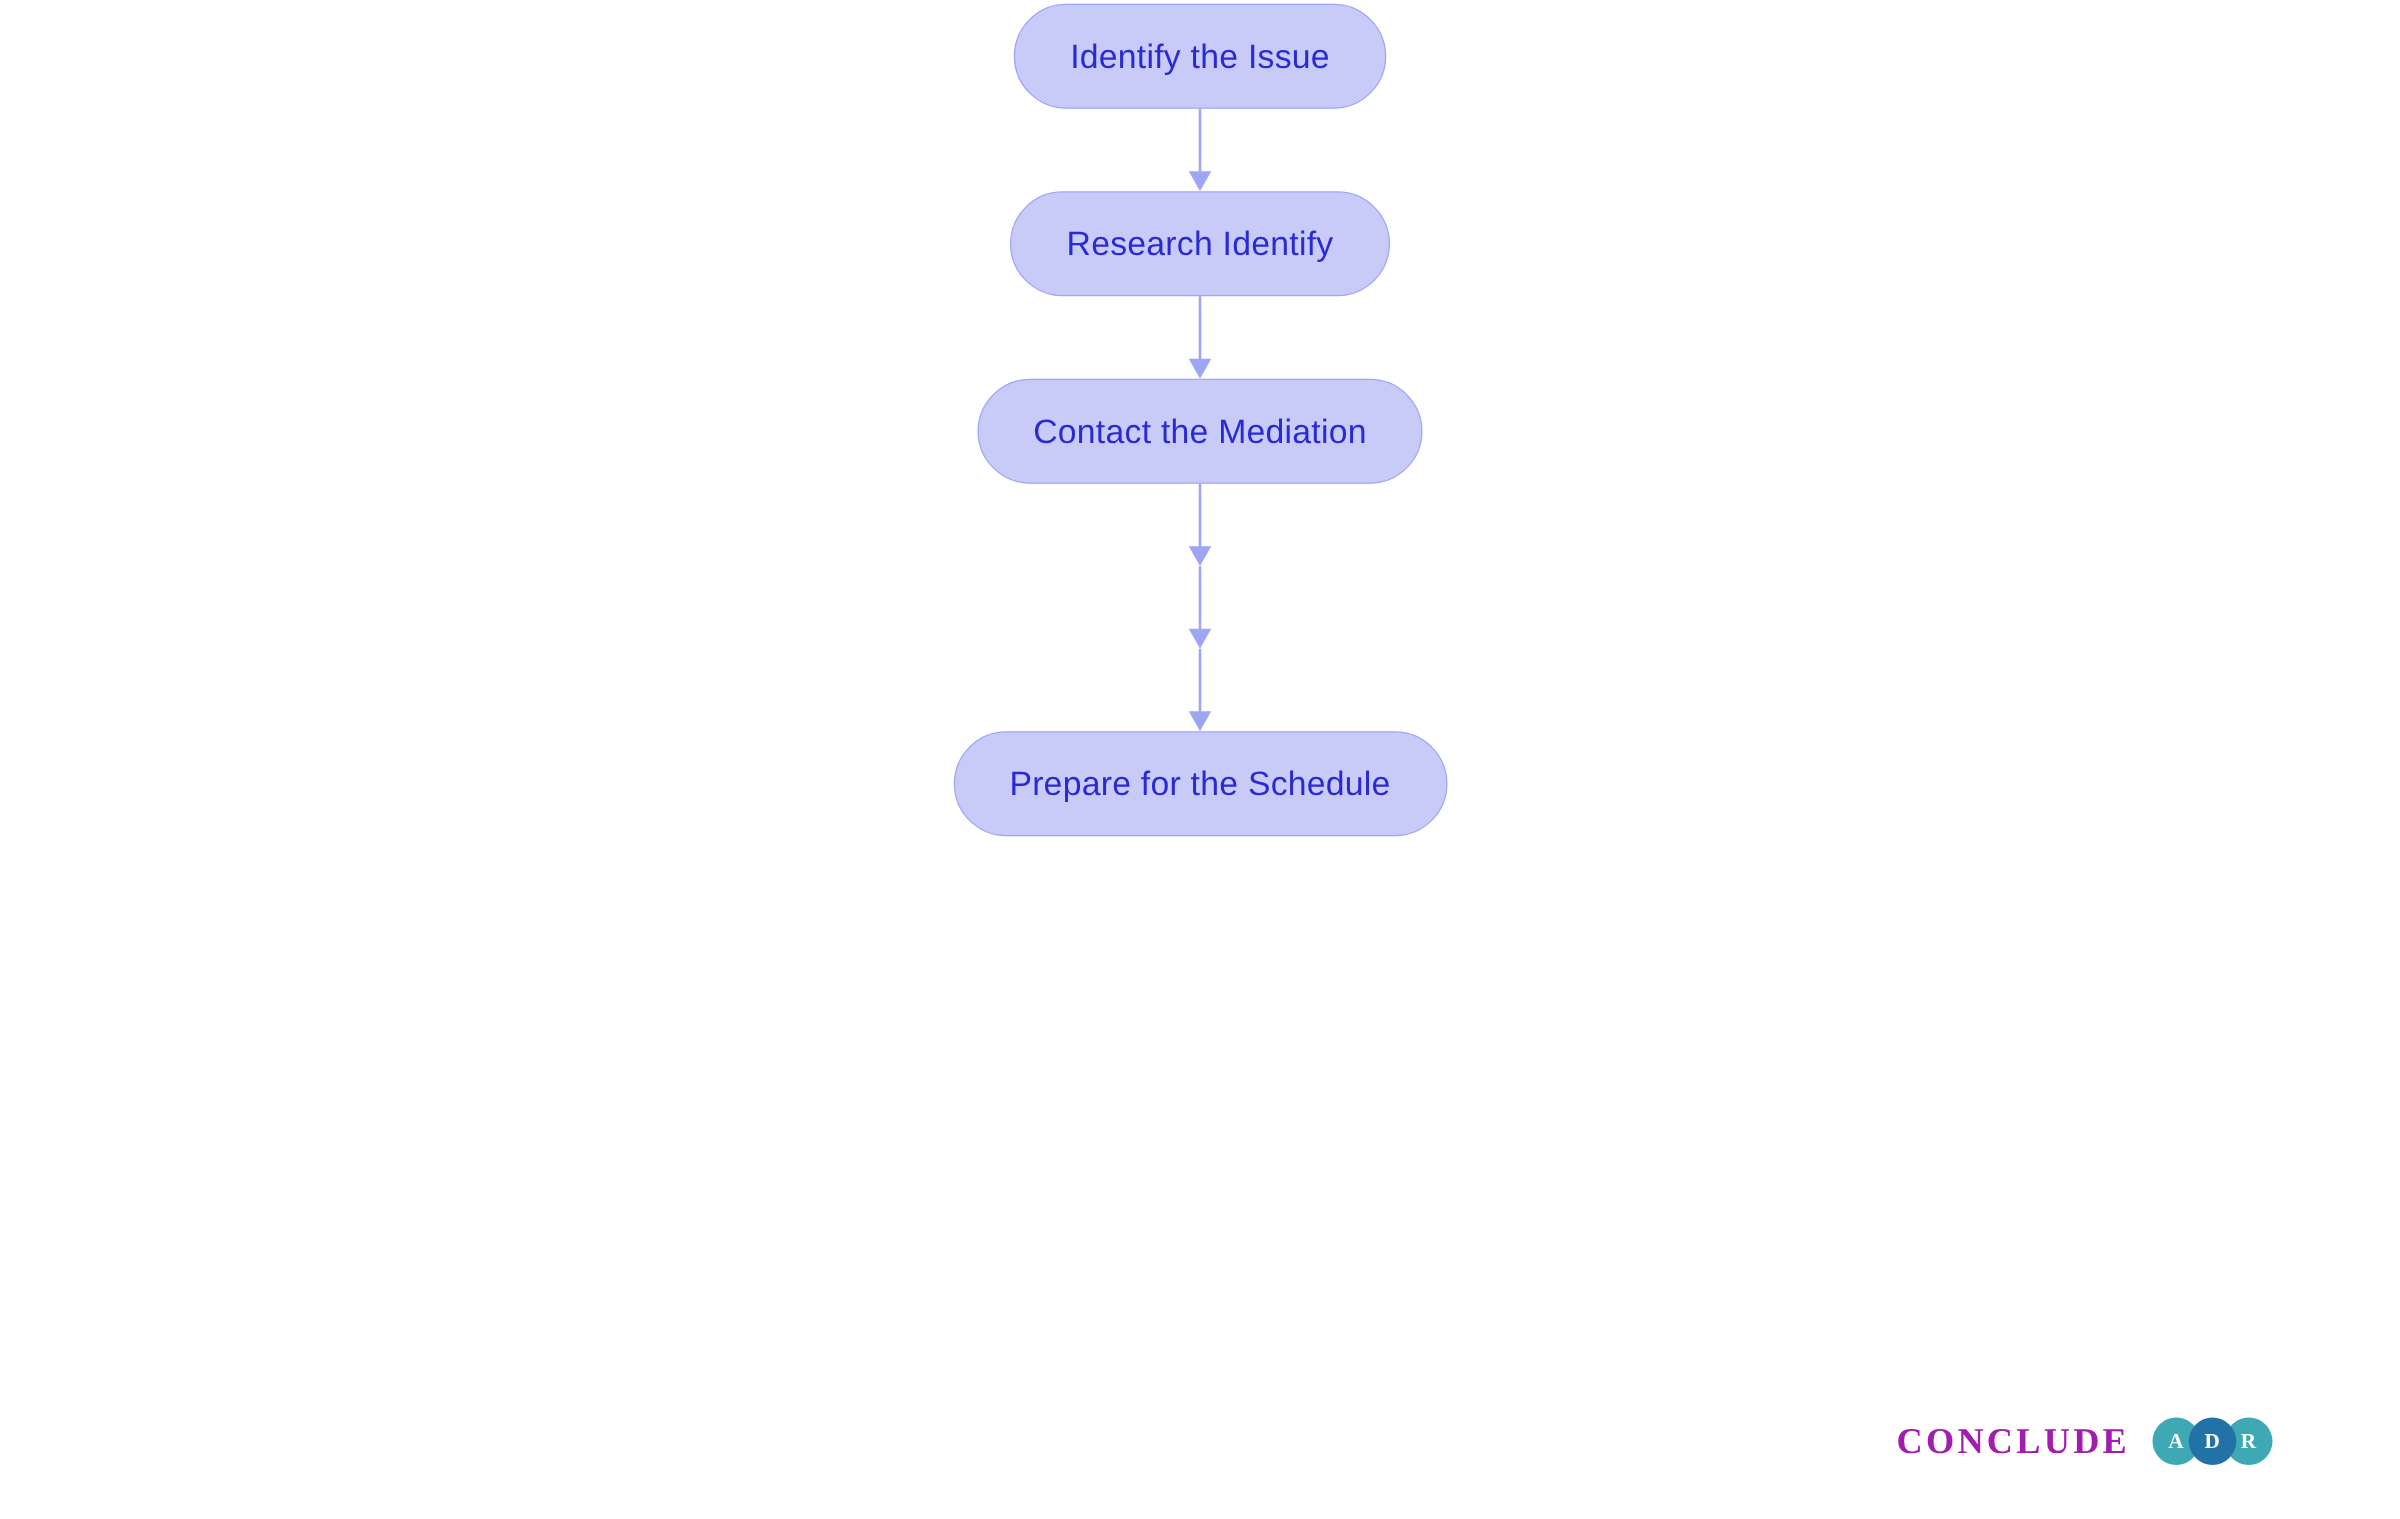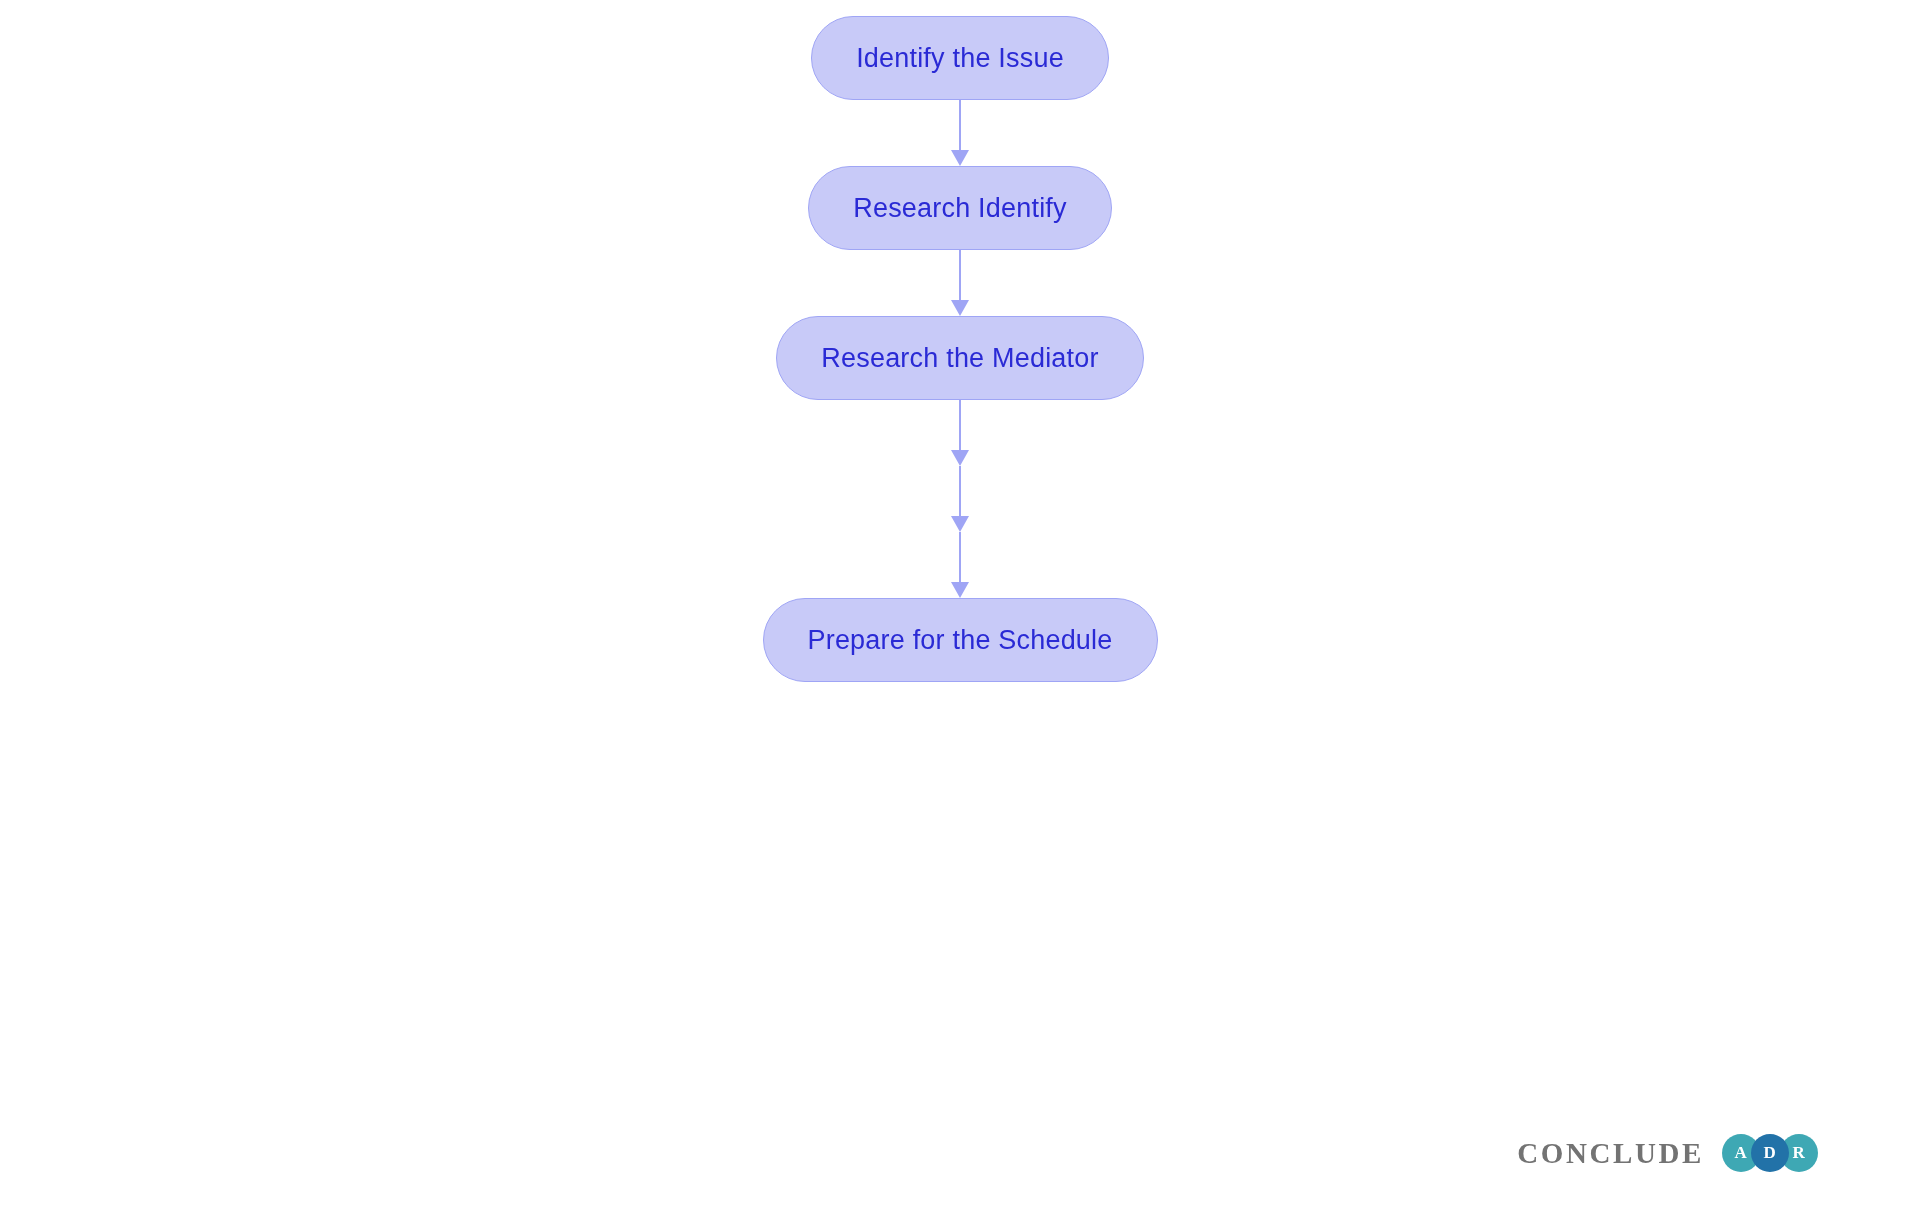--- a/index.html
+++ b/index.html
@@ -17,21 +17,21 @@
 
   #flowchart {
     position: absolute;
     left: 0;
     top: 0;
     width: 1920px;
     height: 1100px;
     display: flex;
     flex-direction: column;
     align-items: center;
-    padding-top: 16px;
+    padding-top: 3px;
     box-sizing: border-box;
   }
 
   .node {
     box-sizing: border-box;
     background: #c8caf8;
     border: 1.6px solid #9fa5f5;
     border-radius: 999px;
     color: #2a2ad5;
     font-family: "Liberation Sans", sans-serif;
@@ -78,21 +78,21 @@
     bottom: 43px;
     display: flex;
     align-items: center;
     gap: 18px;
   }
   .brand-word {
     font-family: "Liberation Serif", serif;
     font-size: 29px;
     font-weight: 700;
     letter-spacing: 2.6px;
-    color: #737373;
+    color: #a21caf;
   }
   .brand-circles {
     display: flex;
     align-items: center;
   }
   .brand-circle {
     width: 38px;
     height: 38px;
     border-radius: 50%;
     display: flex;
@@ -125,21 +125,21 @@
   <div class="node">
     <span>Research Identify</span>
   </div>
 
   <div class="connector">
     <div class="shaft"></div>
     <div class="head"></div>
   </div>
 
   <div class="node">
-    <span>Research the Mediator</span>
+    <span>Contact the Mediation</span>
   </div>
 
   <div class="connector">
     <div class="shaft"></div>
     <div class="head"></div>
   </div>
 
 
   <div class="connector">
     <div class="shaft"></div>

